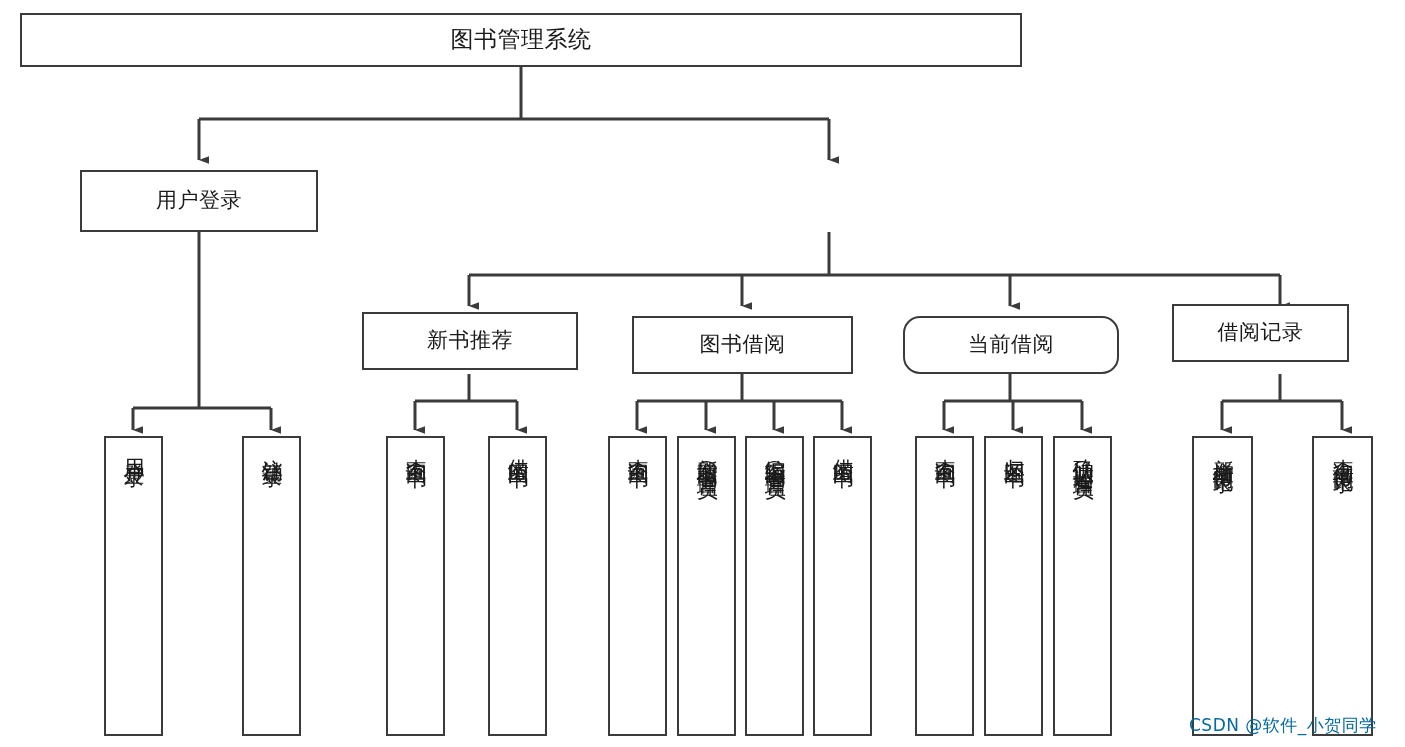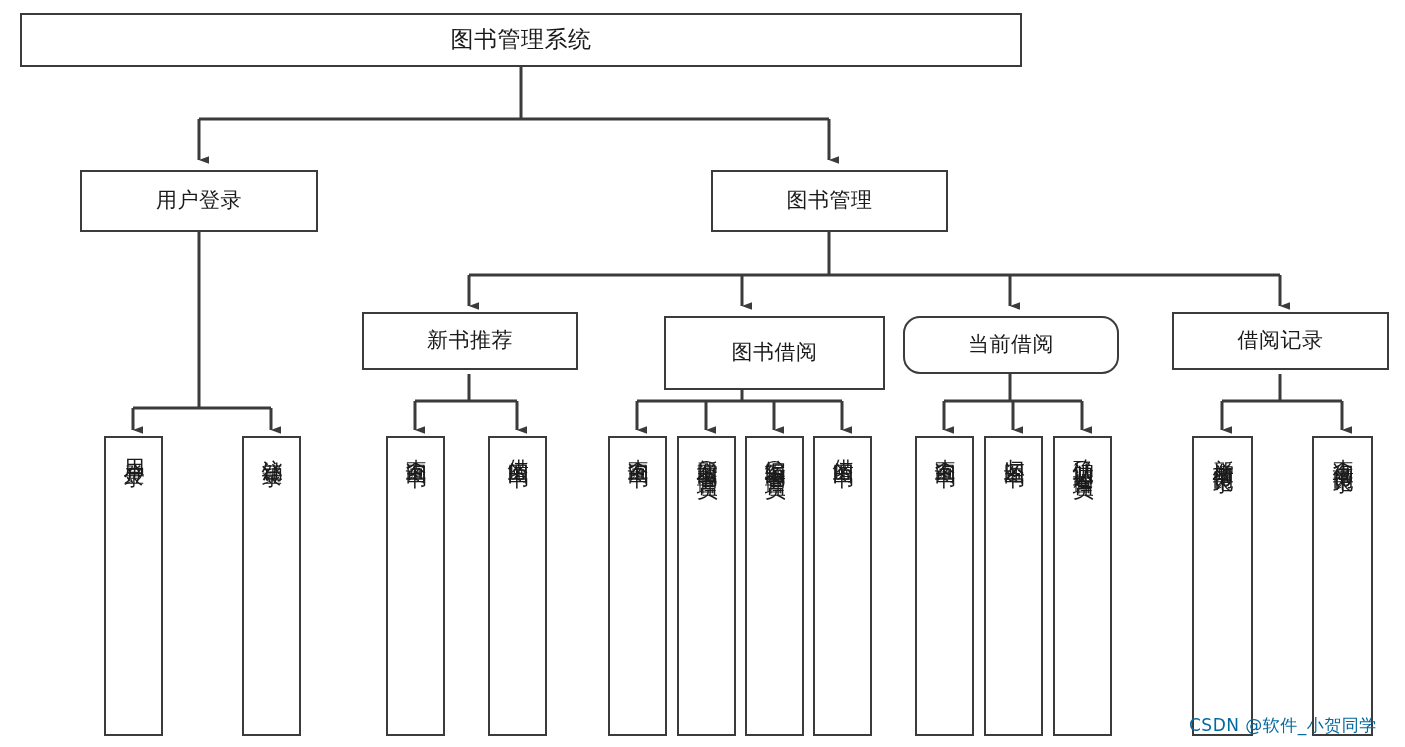--- a/index.html
+++ b/index.html
@@ -135,37 +135,34 @@
   </svg>
 
   <div class="node lvl-root" style="left:20px; top:13px; width:1002px; height:54px;">
     <span class="node-label">图书管理系统</span>
   </div>
 
   <div class="node lvl-mid" style="left:80px; top:170px; width:238px; height:62px;">
     <span class="node-label">用户登录</span>
   </div>
 
-  <div class="node lvl-mid" style="left:711px; top:170px; width:237px; height:62px;">
-    <span class="node-label">图书管理</span>
-  </div>
 
   <div class="node lvl-mid" style="left:362px; top:312px; width:216px; height:58px;">
     <span class="node-label">新书推荐</span>
   </div>
 
-  <div class="node lvl-mid" style="left:664px; top:316px; width:221px; height:74px;">
+  <div class="node lvl-mid" style="left:632px; top:316px; width:221px; height:58px;">
     <span class="node-label">图书借阅</span>
   </div>
 
   <div class="node lvl-mid" style="left:903px; top:316px; width:216px; height:58px;border-radius:17px;">
     <span class="node-label">当前借阅</span>
   </div>
 
-  <div class="node lvl-mid" style="left:1172px; top:312px; width:217px; height:58px;">
+  <div class="node lvl-mid" style="left:1172px; top:304px; width:177px; height:58px;">
     <span class="node-label">借阅记录</span>
   </div>
 
   <div class="node leaf" style="left:104px; top:436px; width:59px; height:300px;">
     <span class="node-label">用户登录</span>
   </div>
   <div class="node leaf" style="left:242px; top:436px; width:59px; height:300px;">
     <span class="node-label">注销登录</span>
   </div>
 

